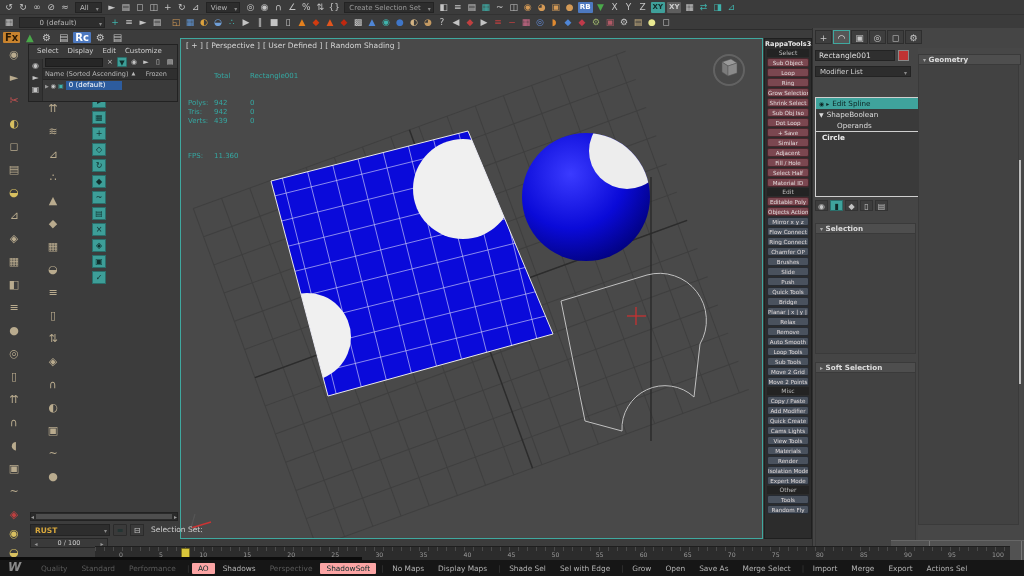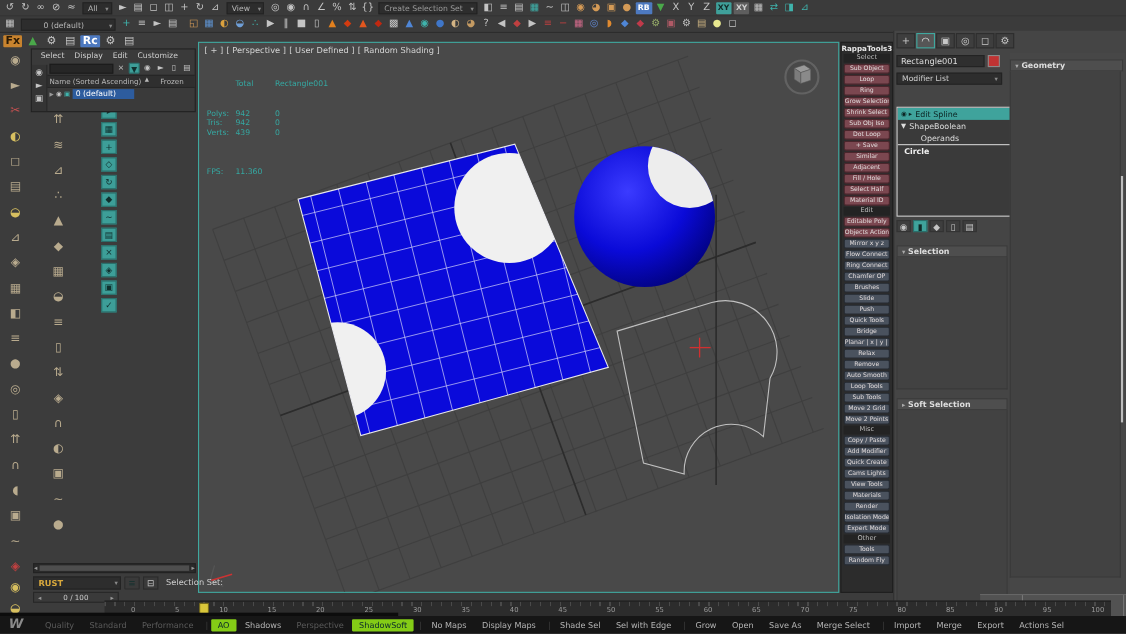--- a/index.html
+++ b/index.html
@@ -113,21 +113,21 @@
   .timeline{position:absolute;left:95px;top:546px;width:915px;height:14px;background:#2c2c2c;border-top:1px solid #1f1f1f;
             background-image:repeating-linear-gradient(90deg,#4a4a4a 0 1px,transparent 1px 9px);
             background-size:100% 4px;background-repeat:no-repeat;background-position:0 0}
   .tl-labels{display:flex;justify-content:space-between;padding:4px 6px 0 24px;font-size:6.2px;color:#9a9a9a}
   .tl-slider{position:absolute;left:86px;top:1px;width:9px;height:12px;background:#d9c63a;border:1px solid #756a1d;border-radius:1px}
   .statusbar{position:absolute;left:0;top:560px;width:1024px;height:16px;background:#161616;display:flex;
              align-items:center;font-size:7.4px;color:#b4b4b4;padding-left:34px;white-space:nowrap;overflow:hidden}
   .sb-dark{position:absolute;left:0;top:557px;width:362px;height:19px;background:#0c0c0c}
   .sb-item{padding:1px 6px;margin:0 1px;flex:0 0 auto}
   .sb-item.dim{color:#5a5a5a}
-  .sb-item.act{background:#84cc16;color:#0b2b2a;border-radius:1px}
+  .sb-item.act{background:#fca5a5;color:#0b2b2a;border-radius:1px}
   .sb-item.sep{color:#3c3c3c;padding:0 3px}
   .watermark{position:absolute;left:8px;top:560px;font-size:12px;font-weight:bold;color:#8a8a8a;font-style:italic}
 </style>
 </head>
 <body>
 
 <div class="app">
 
   <div class="trow trow1">
       <span class="ticon">↺</span>

